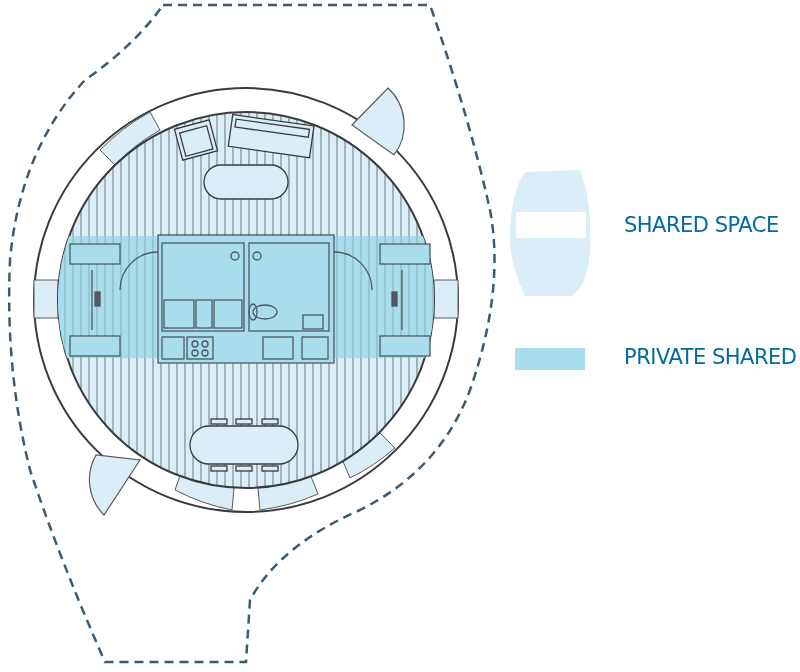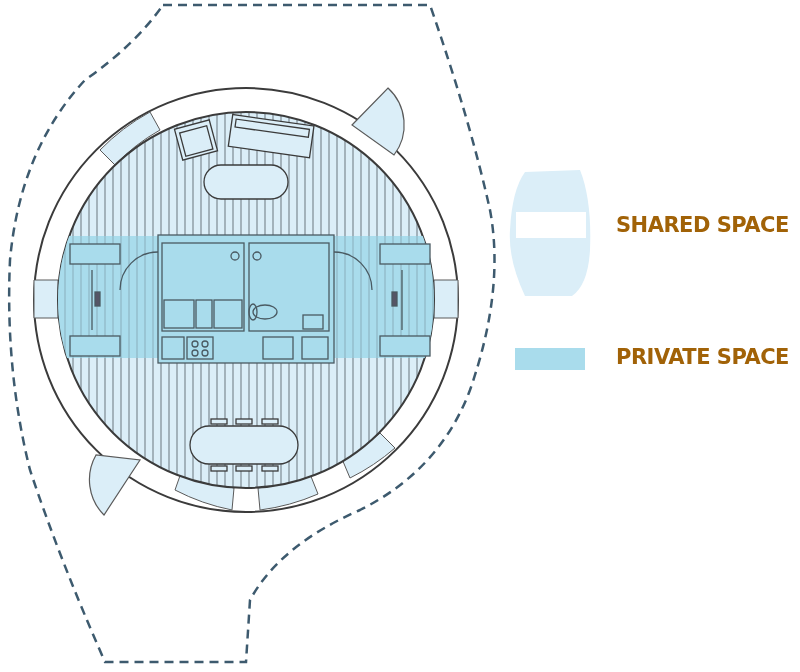--- a/index.html
+++ b/index.html
@@ -1,18 +1,18 @@
 <!DOCTYPE html>
 <html><head>
 <meta charset="utf-8">
 <style>
   html, body { margin: 0; padding: 0; background: #ffffff; }
   body { width: 800px; height: 672px; position: relative; overflow: hidden; font-family: "Liberation Sans", sans-serif; }
   #plan { position: absolute; left: 0; top: 0; }
-  .legend-label { position: absolute; font-family: "DejaVu Sans", sans-serif; font-size: 21px; color: #a16207; letter-spacing: -0.5px; font-weight: 700; white-space: nowrap; }
+  .legend-label { position: absolute; font-family: "DejaVu Sans", sans-serif; font-size: 21px; color: #0369a1; letter-spacing: -0.5px; font-weight: 400; white-space: nowrap; margin-left: 8px; }
 </style>
 </head>
 <body>
 
 <svg id="plan" width="800" height="672" viewBox="0 0 800 672" xmlns="http://www.w3.org/2000/svg">
   <defs>
     <clipPath id="innerClip">
         <circle cx="246" cy="300" r="188"></circle>
       </clipPath>
     <pattern id="stripes" width="8" height="10" patternUnits="userSpaceOnUse">
@@ -110,13 +110,13 @@
     <path d="M352,125 L388,88 A50,50 0 0 1 394,155 Z"></path>
     <path d="M140,460 L104,515 A50,50 0 0 1 96,455 Z"></path>
   </g>
 
   <path d="M525,172 L580,170 Q592,200 590,250 Q588,285 572,296 L525,296 Q508,260 510,230 Q512,190 525,172 Z" fill="#dbeef8"></path>
   <rect x="516" y="212" width="70" height="26" fill="#ffffff"></rect>
   <rect x="515" y="348" width="70" height="22" fill="#a9dcec"></rect>
 </svg>
 
 <div class="legend-label" style="left:616px; top:213px;">SHARED SPACE</div>
-<div class="legend-label" style="left:616px; top:345px;">PRIVATE SPACE</div>
+<div class="legend-label" style="left:616px; top:345px;">PRIVATE SHARED</div>
 
 </body></html>

